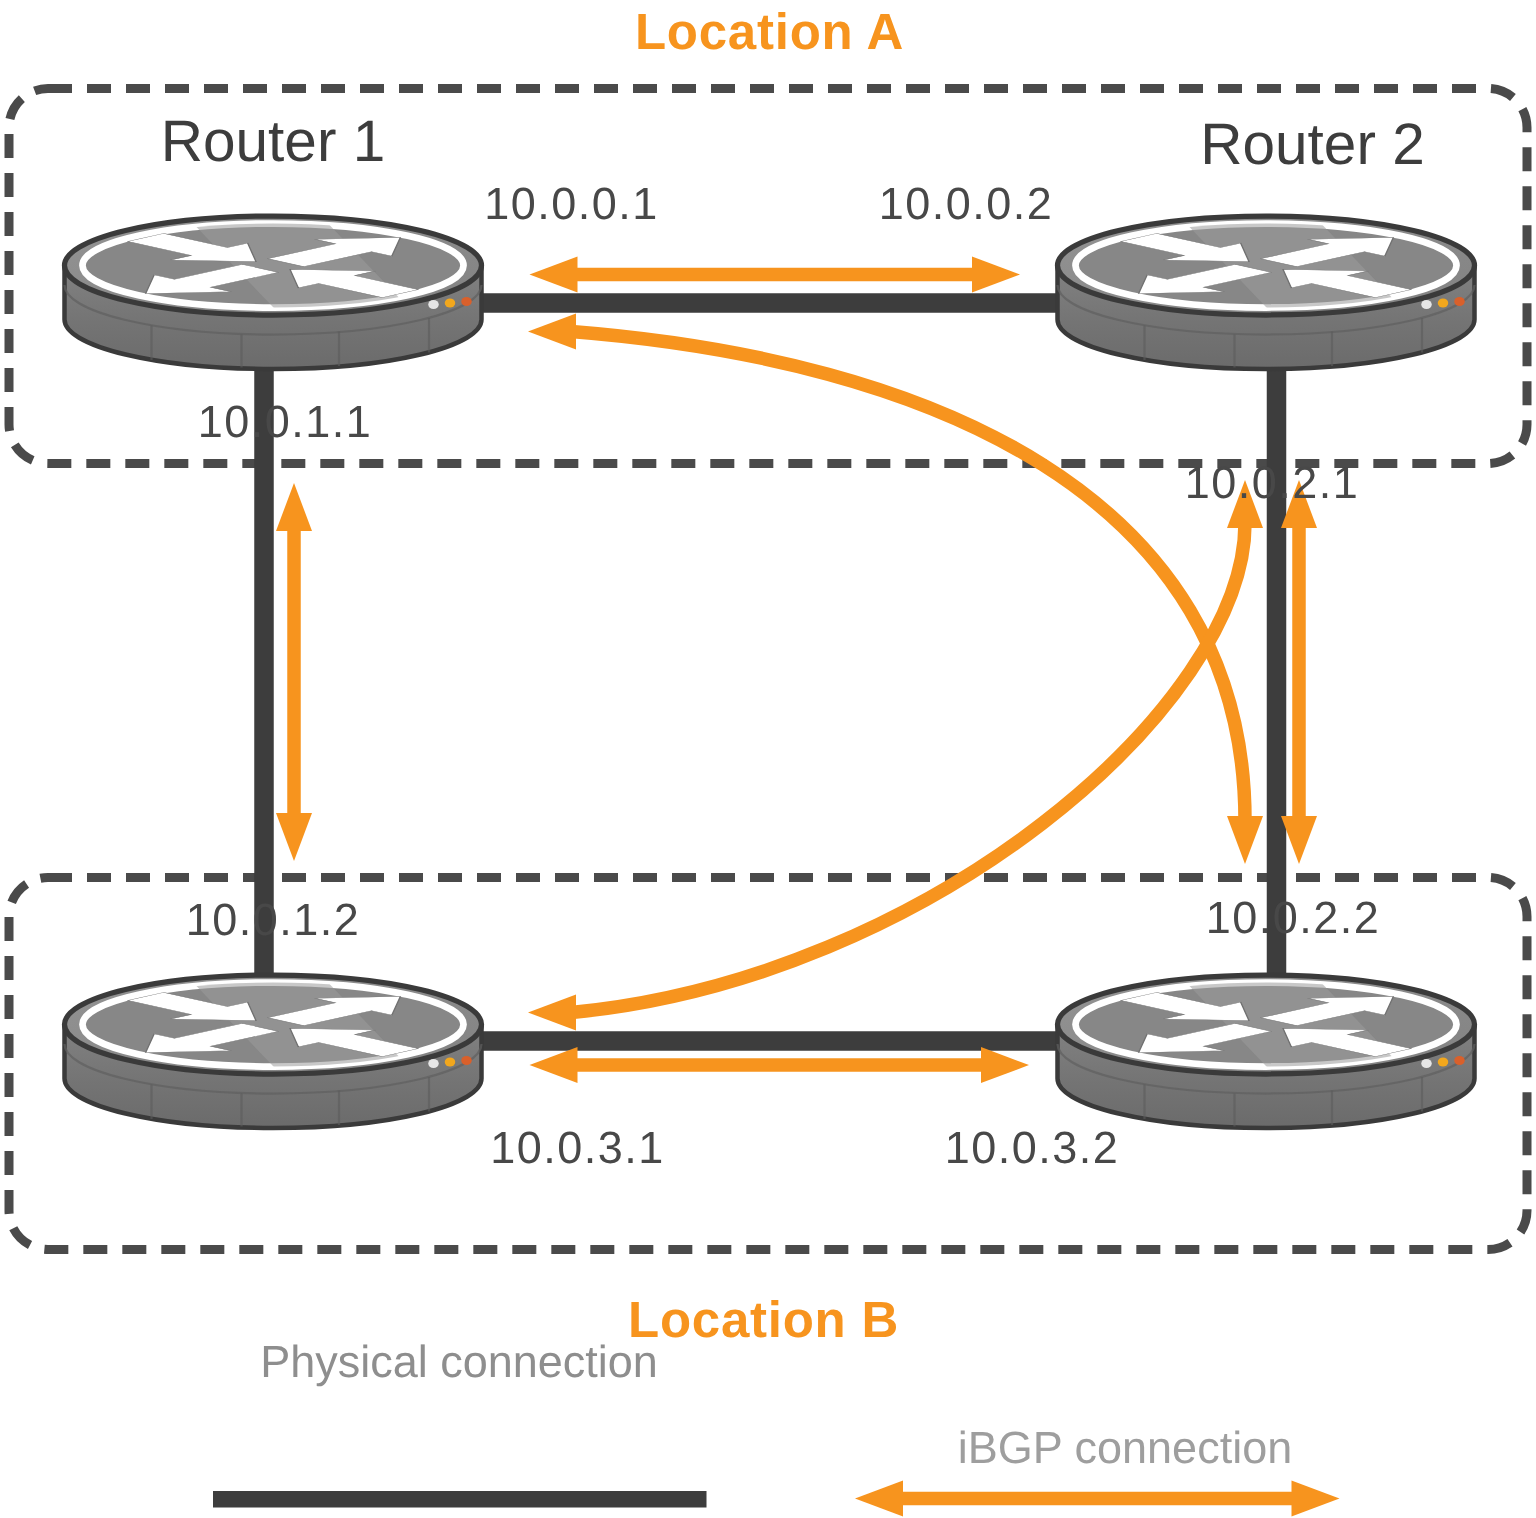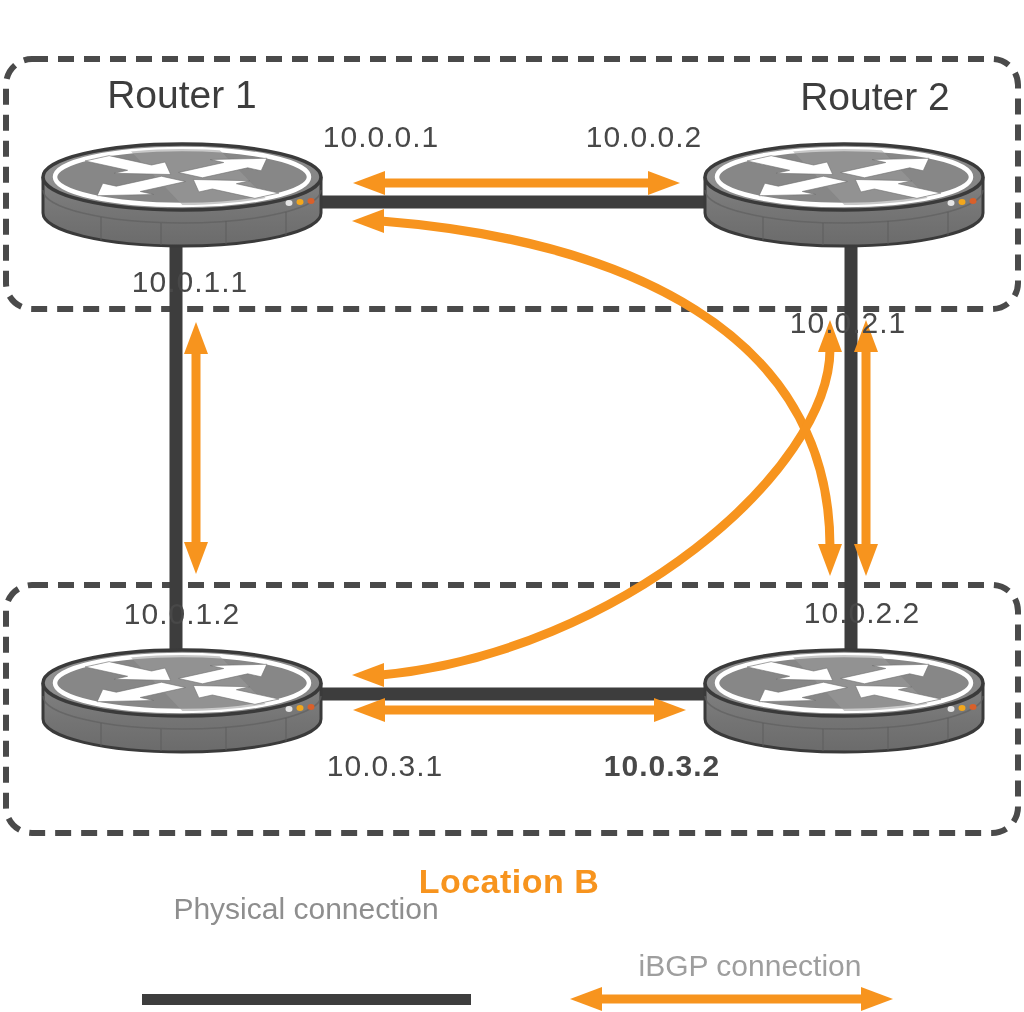--- a/index.html
+++ b/index.html
@@ -105,30 +105,31 @@
     </g>
 
     <rect class="phys-bar" x="142" y="994" width="329" height="11"></rect>
     <g>
       <line class="ibgp" x1="601" y1="999" x2="862" y2="999"></line>
       <polygon class="ibgp-head" points="570,999 602,987 602,1011"></polygon>
       <polygon class="ibgp-head" points="893,999 861,987 861,1011"></polygon>
     </g>
   </svg>
 
+  <div class="txt loc-title" style="left:513px;top:22px;">Location A</div>
   <div class="txt loc-title" style="left:509px;top:881px;">Location B</div>
 
   <div class="txt router-label" style="left:182px;top:95px;">Router 1</div>
   <div class="txt router-label" style="left:875px;top:97px;">Router 2</div>
 
   <div class="txt ip-label" style="left:381px;top:137px;">10.0.0.1</div>
   <div class="txt ip-label" style="left:644px;top:137px;">10.0.0.2</div>
   <div class="txt ip-label" style="left:190px;top:282px;">10.0.1.1</div>
   <div class="txt ip-label" style="left:848px;top:282px;margin-top:41px;">10.0.2.1</div>
   <div class="txt ip-label" style="left:182px;top:614px;">10.0.1.2</div>
   <div class="txt ip-label" style="left:862px;top:613px;">10.0.2.2</div>
   <div class="txt ip-label" style="left:385px;top:766px;">10.0.3.1</div>
-  <div class="txt ip-label" style="left:662px;top:766px;font-weight:bold;">10.0.3.2</div>
+  <div class="txt ip-label" style="left:688px;top:766px;">10.0.3.2</div>
 
   <div class="txt legend-phys-label" style="left:306px;top:909px;">Physical connection</div>
   <div class="txt legend-ibgp-label" style="left:750px;top:966px;">iBGP connection</div>
 
 </div>
 
 </body></html>

